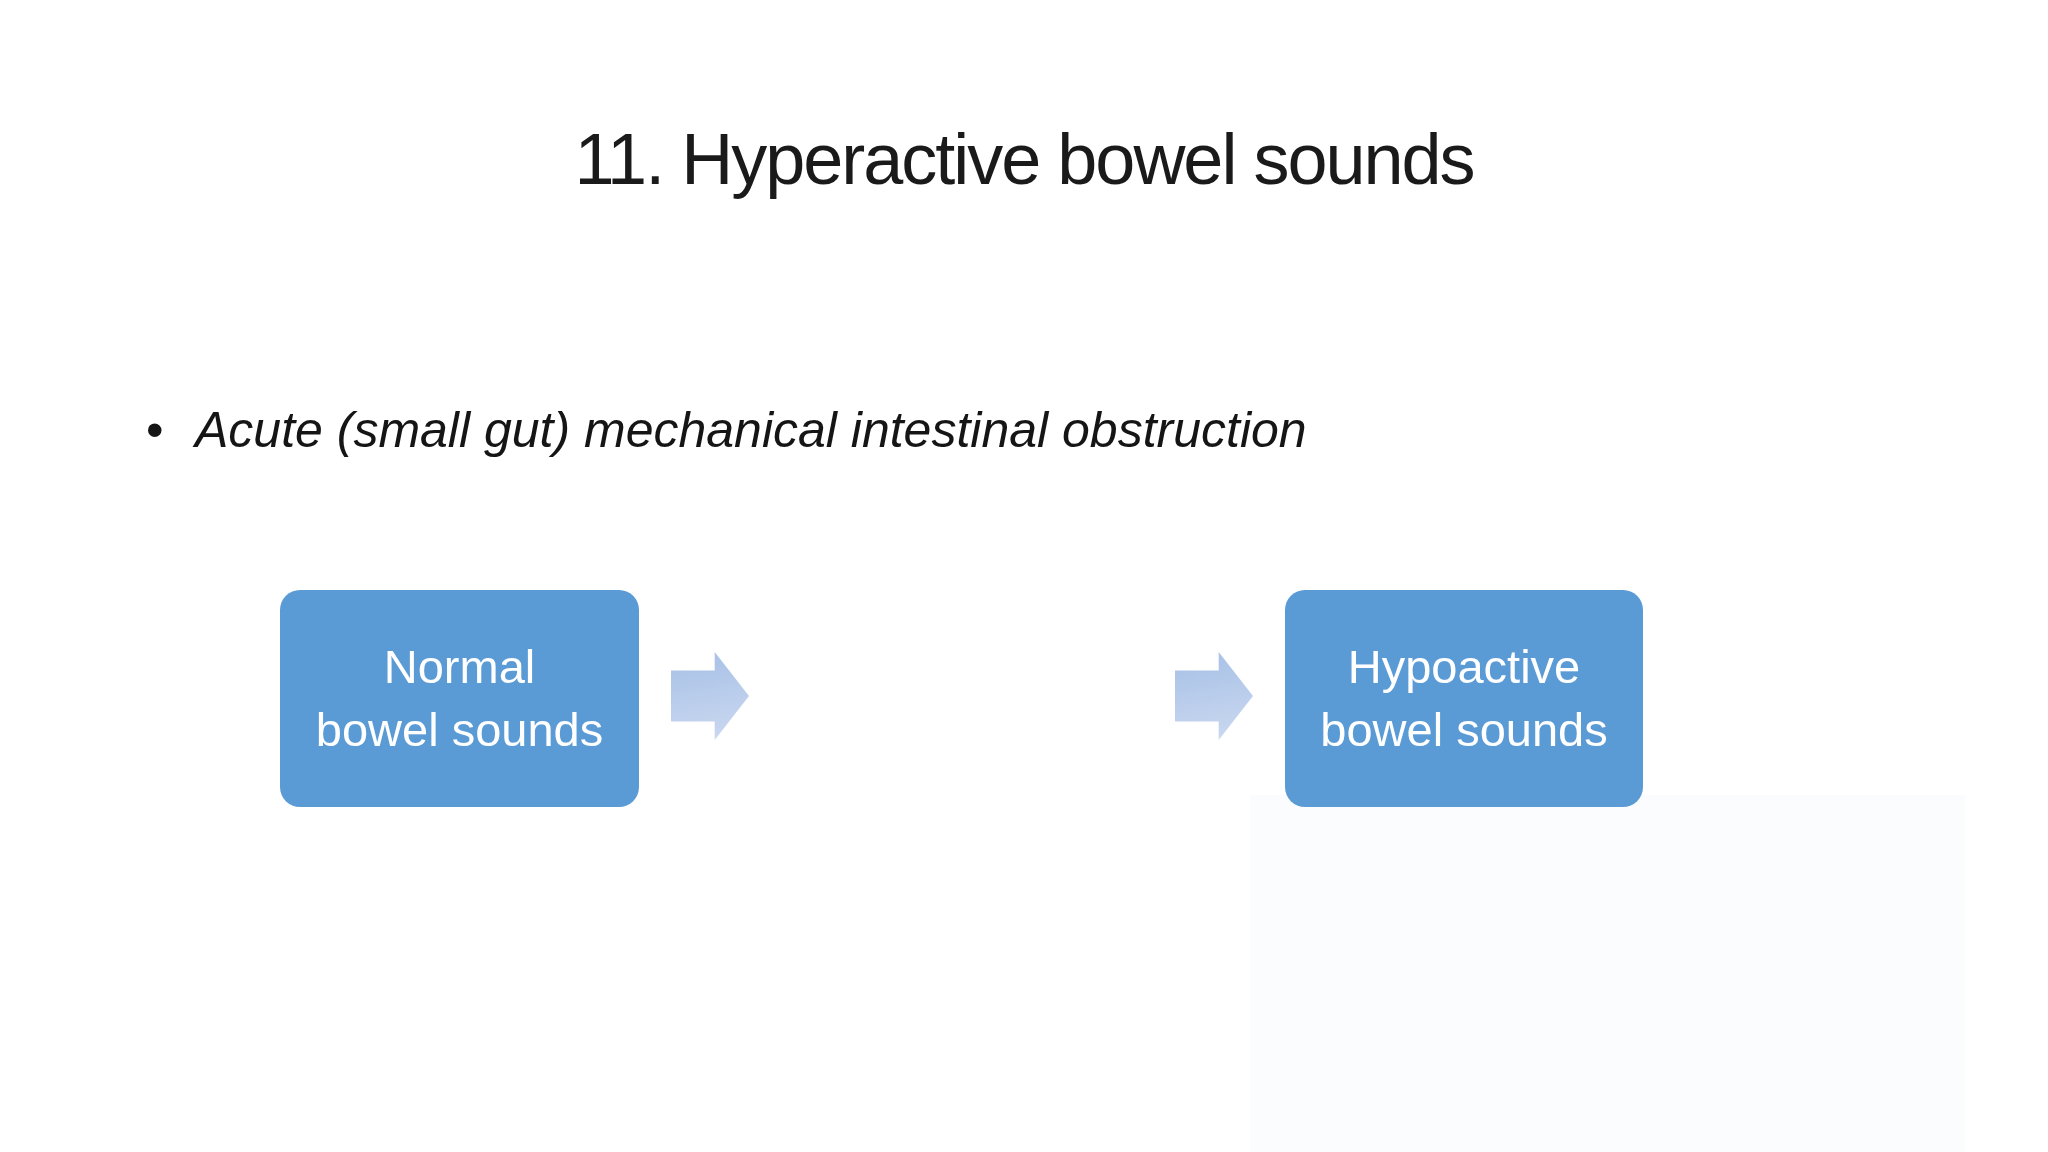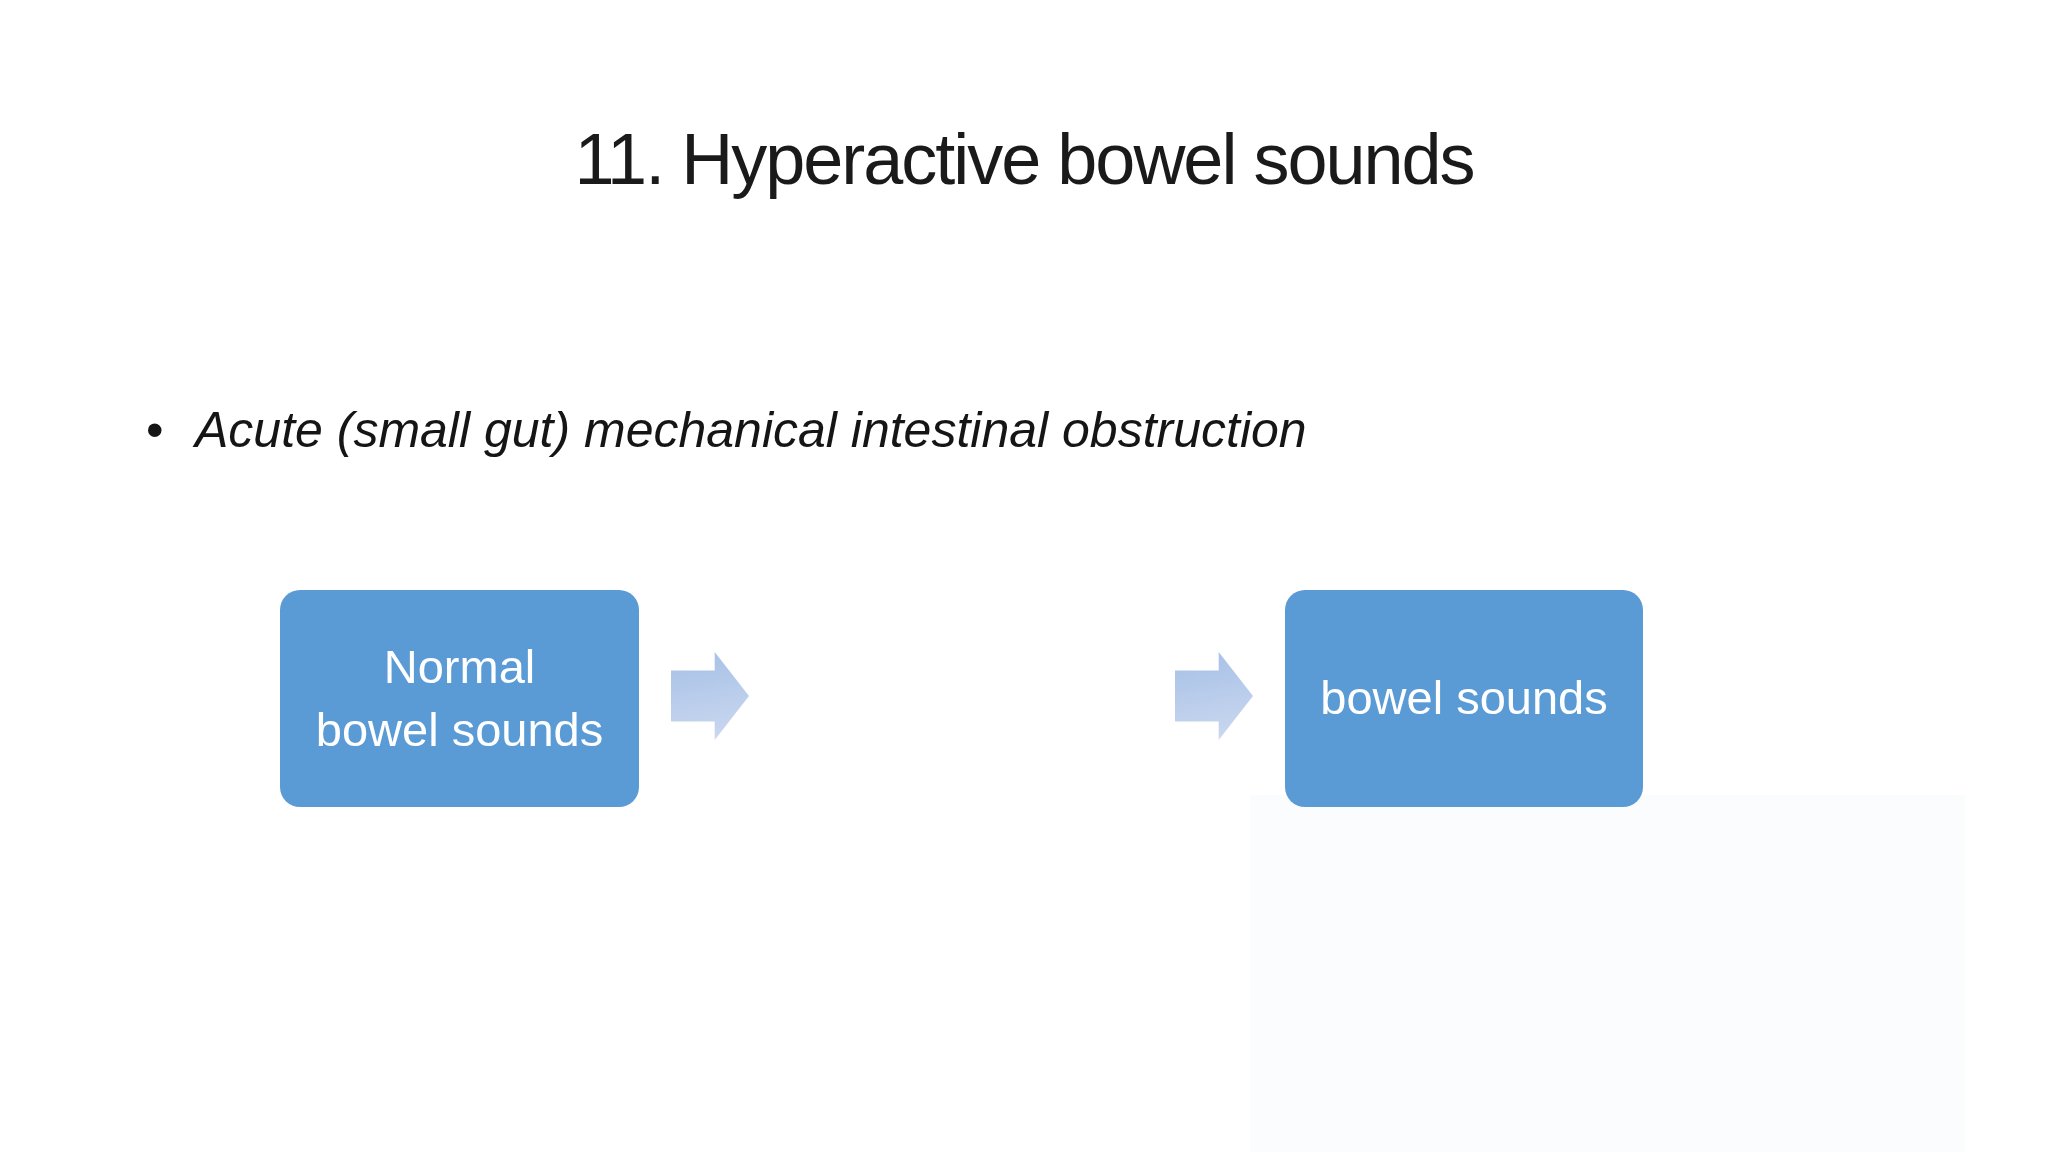--- a/index.html
+++ b/index.html
@@ -105,16 +105,17 @@
     <span class="line">Normal</span>
     <span class="line">bowel sounds</span>
   </div>
 
   <div class="block-arrow arrow-1"></div>
 
 
   <div class="block-arrow arrow-2"></div>
 
   <div class="flow-box box-3">
+    <span class="line">Hypoactive</span>
     <span class="line">bowel sounds</span>
   </div>
 
 </div>
 
 </body></html>

